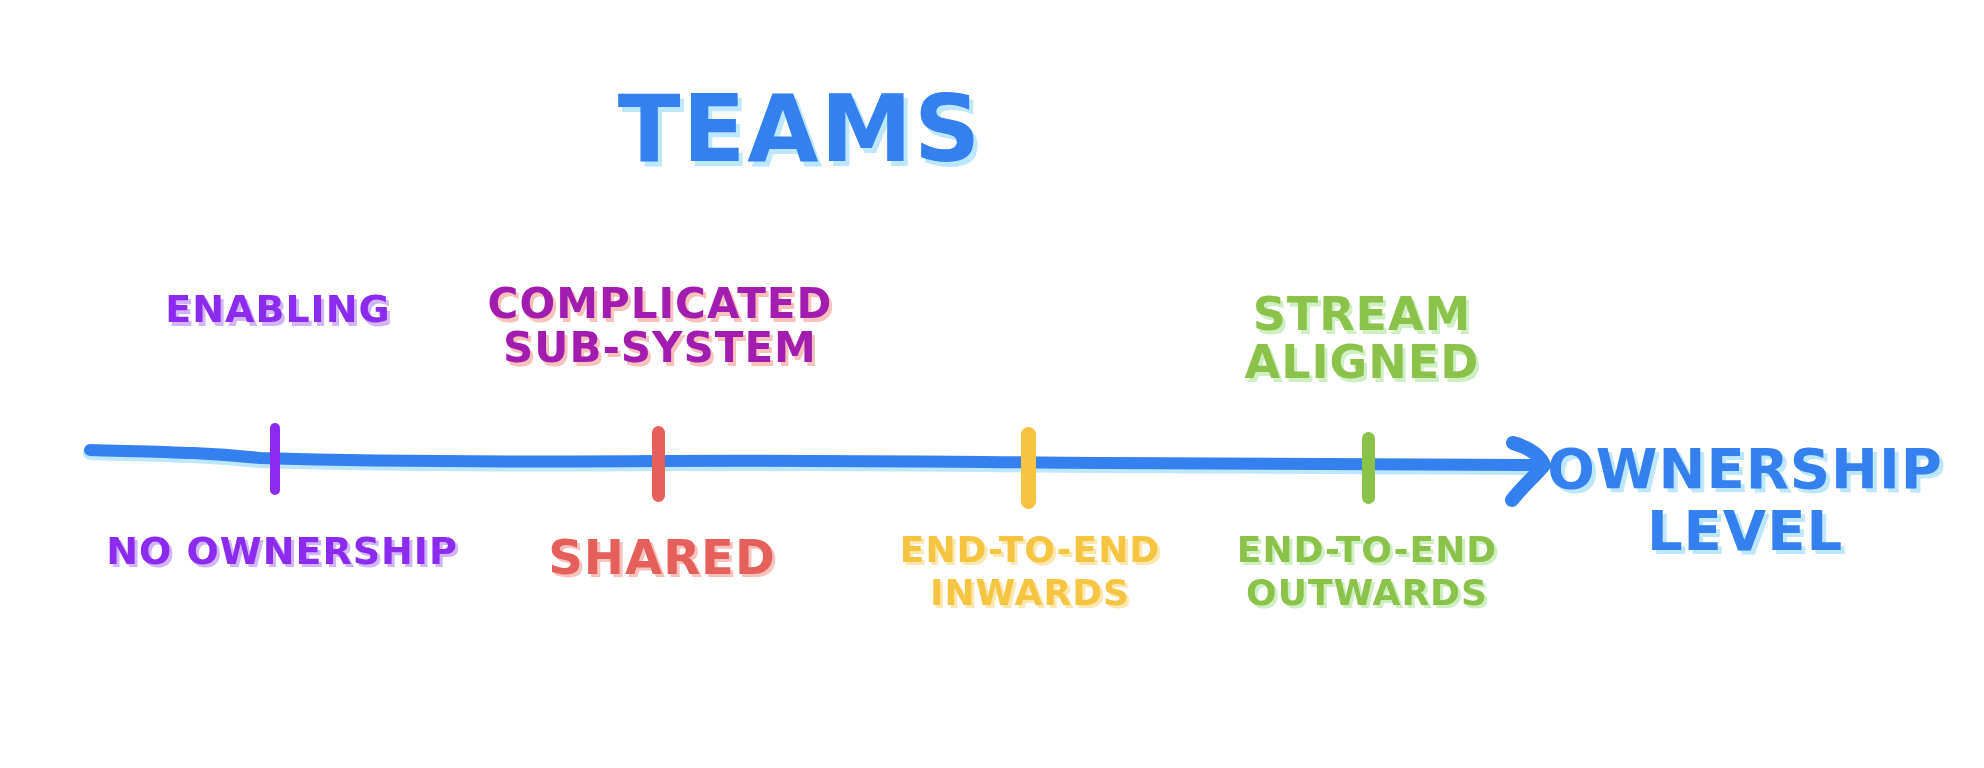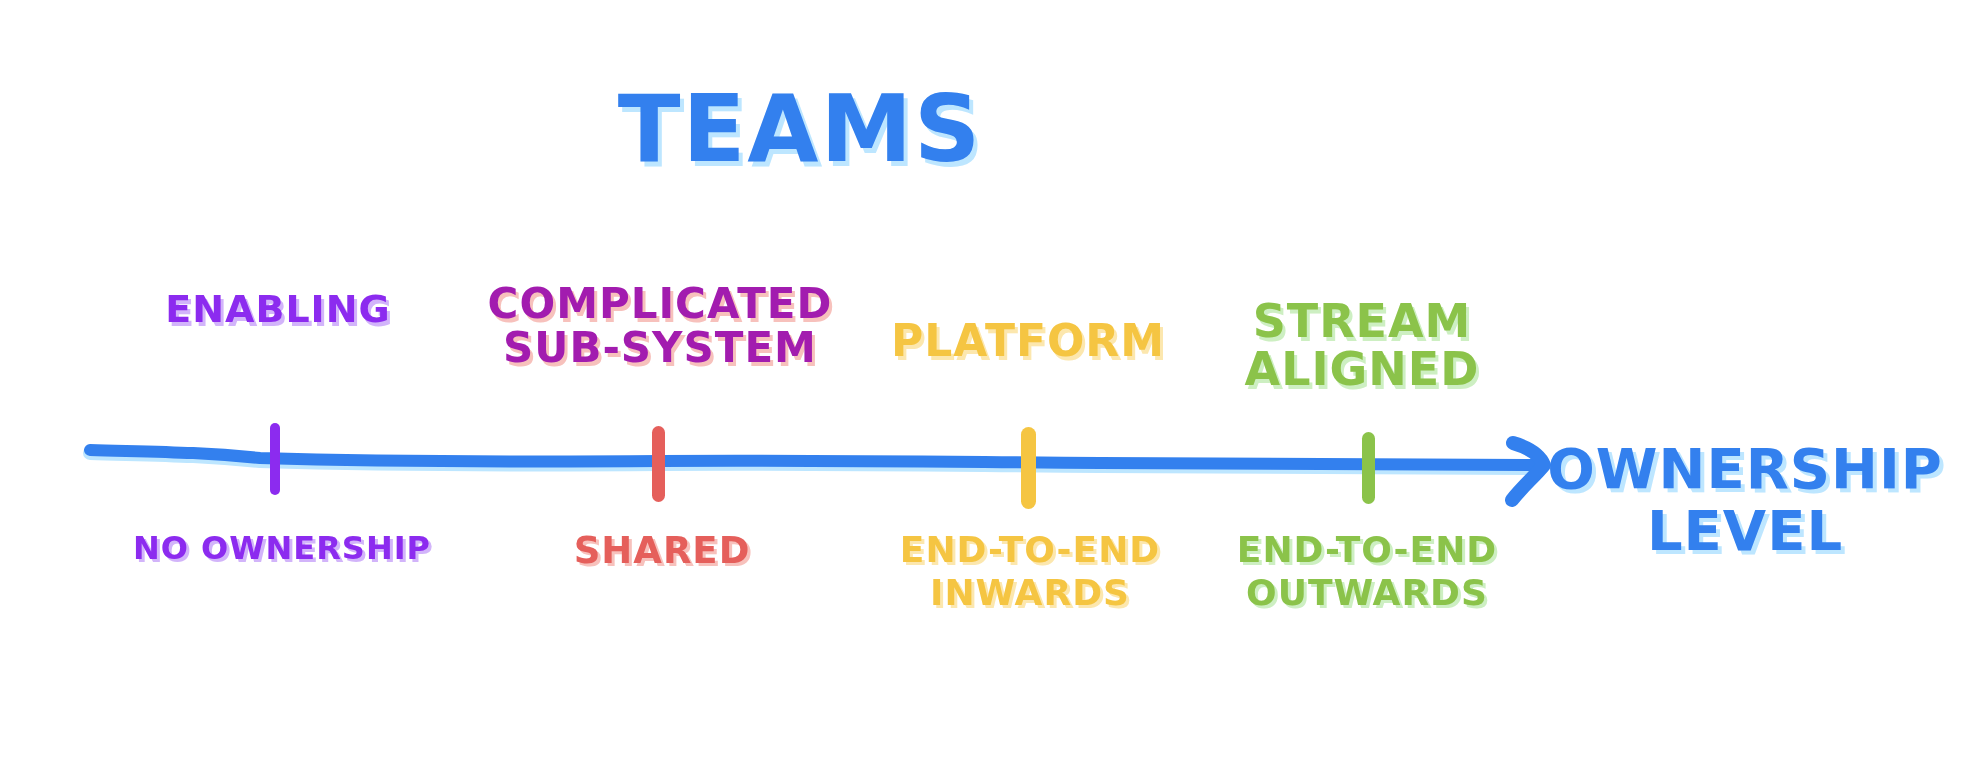--- a/index.html
+++ b/index.html
@@ -11,21 +11,21 @@
       font-weight: bold;
       text-transform: uppercase;
       text-align: center;
       line-height: 1.05;
       white-space: pre-line;
       transform: translateX(-50%);
       letter-spacing: 1px;
     }
     .title { font-size: 92px; letter-spacing: 2px; }
     .cat { font-size: 38px; }
-    .sub { font-size: 32px; }
+    .sub { font-size: 38px; }
     .axis-lbl { font-size: 56px; margin-top: 40px; }
     svg.axis { position: absolute; left: 0; top: 0; }
   </style>
 </head>
 <body>
 
 <div class="canvas">
 
   <svg class="axis" width="1984" height="768" viewBox="0 0 1984 768">
 
@@ -38,26 +38,25 @@
     <rect x="652" y="426" width="13" height="76" rx="6.5" fill="#E55F5B"></rect>
     <rect x="1021" y="427" width="15" height="82" rx="7.5" fill="#F5C542"></rect>
     <rect x="1362" y="432" width="13" height="72" rx="6.5" fill="#8BC34A"></rect>
   </svg>
 
   <div class="lbl title" style="left:800px; top:82px; color:#3380EE; text-shadow:4px 5px 0 #BDE6FF;">Teams</div>
 
   <div class="lbl cat" style="left:278px; top:290px; color:#8C2BEF; text-shadow:3px 4px 0 #D2B4FA;">Enabling</div>
   <div class="lbl cat" style="left:660px; top:282px; font-size:42px; color:#a21caf; text-shadow:3px 4px 0 #F7C1BC;">Complicated
 Sub-System</div>
-  <div class="lbl cat" style="left:1028px; top:318px; font-size:44px; color:#F5C542; text-shadow:3px 4px 0 #FCE7AE;">Platform</div>
-  <div class="lbl cat" style="left:1362px; top:290px; font-size:46px; color:#8BC34A; text-shadow:3px 4px 0 #CDEFC2;margin-top:7px;">Stream
+  <div class="lbl cat" style="left:1362px; top:290px; font-size:46px; color:#8BC34A; text-shadow:3px 4px 0 #CDEFC2;">Stream
 Aligned</div>
 
   <div class="lbl sub" style="left:282px; top:532px; color:#8C2BEF; text-shadow:3px 3px 0 #D2B4FA;">No ownership</div>
-  <div class="lbl sub" style="left:662px; top:532px; font-size:37px; color:#E55F5B; text-shadow:3px 3px 0 #F7C1BC;">Shared</div>
+  <div class="lbl sub" style="left:662px; top:532px; font-size:48px; color:#E55F5B; text-shadow:3px 3px 0 #F7C1BC;">Shared</div>
   <div class="lbl sub" style="left:1030px; top:528px; font-size:36px; line-height:1.2; color:#F5C542; text-shadow:3px 3px 0 #FCE7AE;">End-to-end
 inwards</div>
   <div class="lbl sub" style="left:1367px; top:528px; font-size:36px; line-height:1.2; color:#8BC34A; text-shadow:3px 3px 0 #CDEFC2;">End-to-end
 outwards</div>
 
   <div class="lbl axis-lbl" style="left:1745px; top:398px; line-height:1.1; color:#3380EE; text-shadow:4px 4px 0 #BDE6FF;">Ownership
 Level</div>
 </div>
 
 </body></html>

